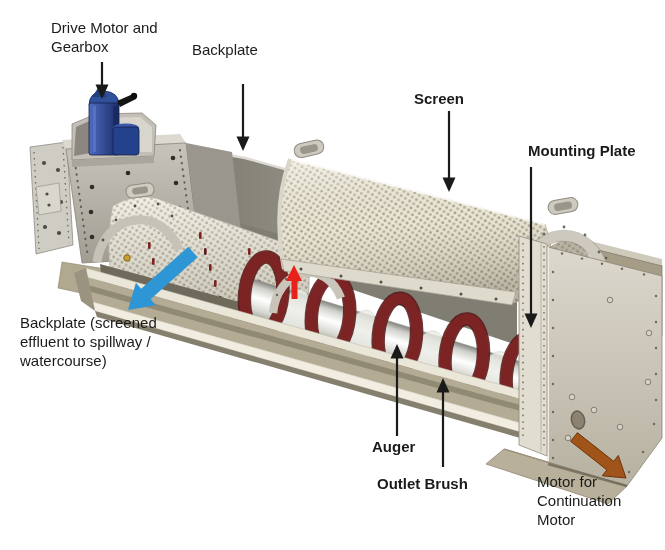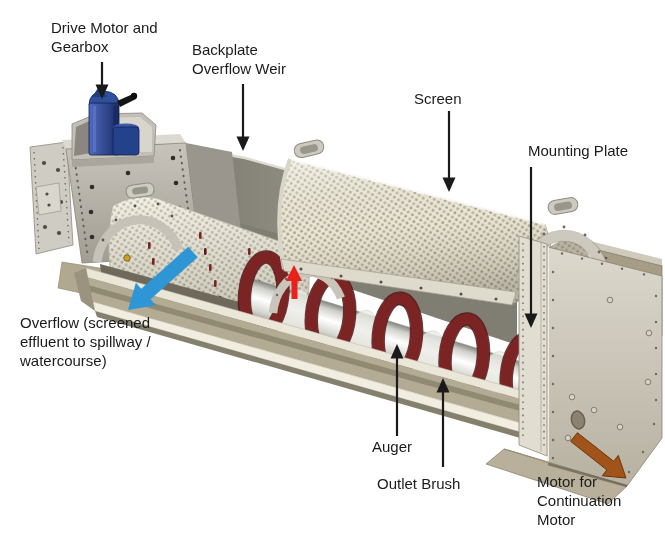--- a/index.html
+++ b/index.html
@@ -1,20 +1,20 @@
 <!DOCTYPE html>
 <html><head>
 <meta charset="utf-8">
 <style>
   html,body{margin:0;padding:0;background:#ffffff;}
   .stage{position:relative;width:665px;height:550px;background:#ffffff;overflow:hidden;
          font-family:"Liberation Sans",sans-serif;}
   .stage svg{position:absolute;left:0;top:0;}
   .lbl{position:absolute;color:#1b1b1b;font-size:15px;line-height:19px;font-weight:400;}
-  .nowrap{white-space:nowrap;}
+  .nowrap{white-space:nowrap;font-weight:bold;}
 </style>
 </head>
 <body>
 
 <div class="stage">
 
 <svg width="665" height="550" viewBox="0 0 665 550">
   <defs>
     <pattern id="mesh" width="7" height="7" patternUnits="userSpaceOnUse" patternTransform="rotate(-12)">
       <rect width="7" height="7" fill="#edeadd"></rect>
@@ -313,29 +313,28 @@
   </g>
 </svg>
 
 <div class="lbl" style="left:51px;top:18px">
   <div>Drive Motor and</div>
   <div>Gearbox</div>
 </div>
 
 <div class="lbl" style="left:192px;top:40px">
   <div>Backplate</div>
-  <div>Overflow Weir</div>
 </div>
 
 <div class="lbl nowrap" style="left:414px;top:89px">Screen</div>
 
 <div class="lbl nowrap" style="left:528px;top:141px">Mounting Plate</div>
 
 <div class="lbl" style="left:20px;top:313px">
-  <div>Overflow (screened</div>
+  <div>Backplate (screened</div>
   <div>effluent to spillway /</div>
   <div>watercourse)</div>
 </div>
 
 <div class="lbl nowrap" style="left:372px;top:437px">Auger</div>
 
 <div class="lbl nowrap" style="left:377px;top:474px">Outlet Brush</div>
 
 <div class="lbl" style="left:537px;top:472px">
   <div>Motor for</div>

